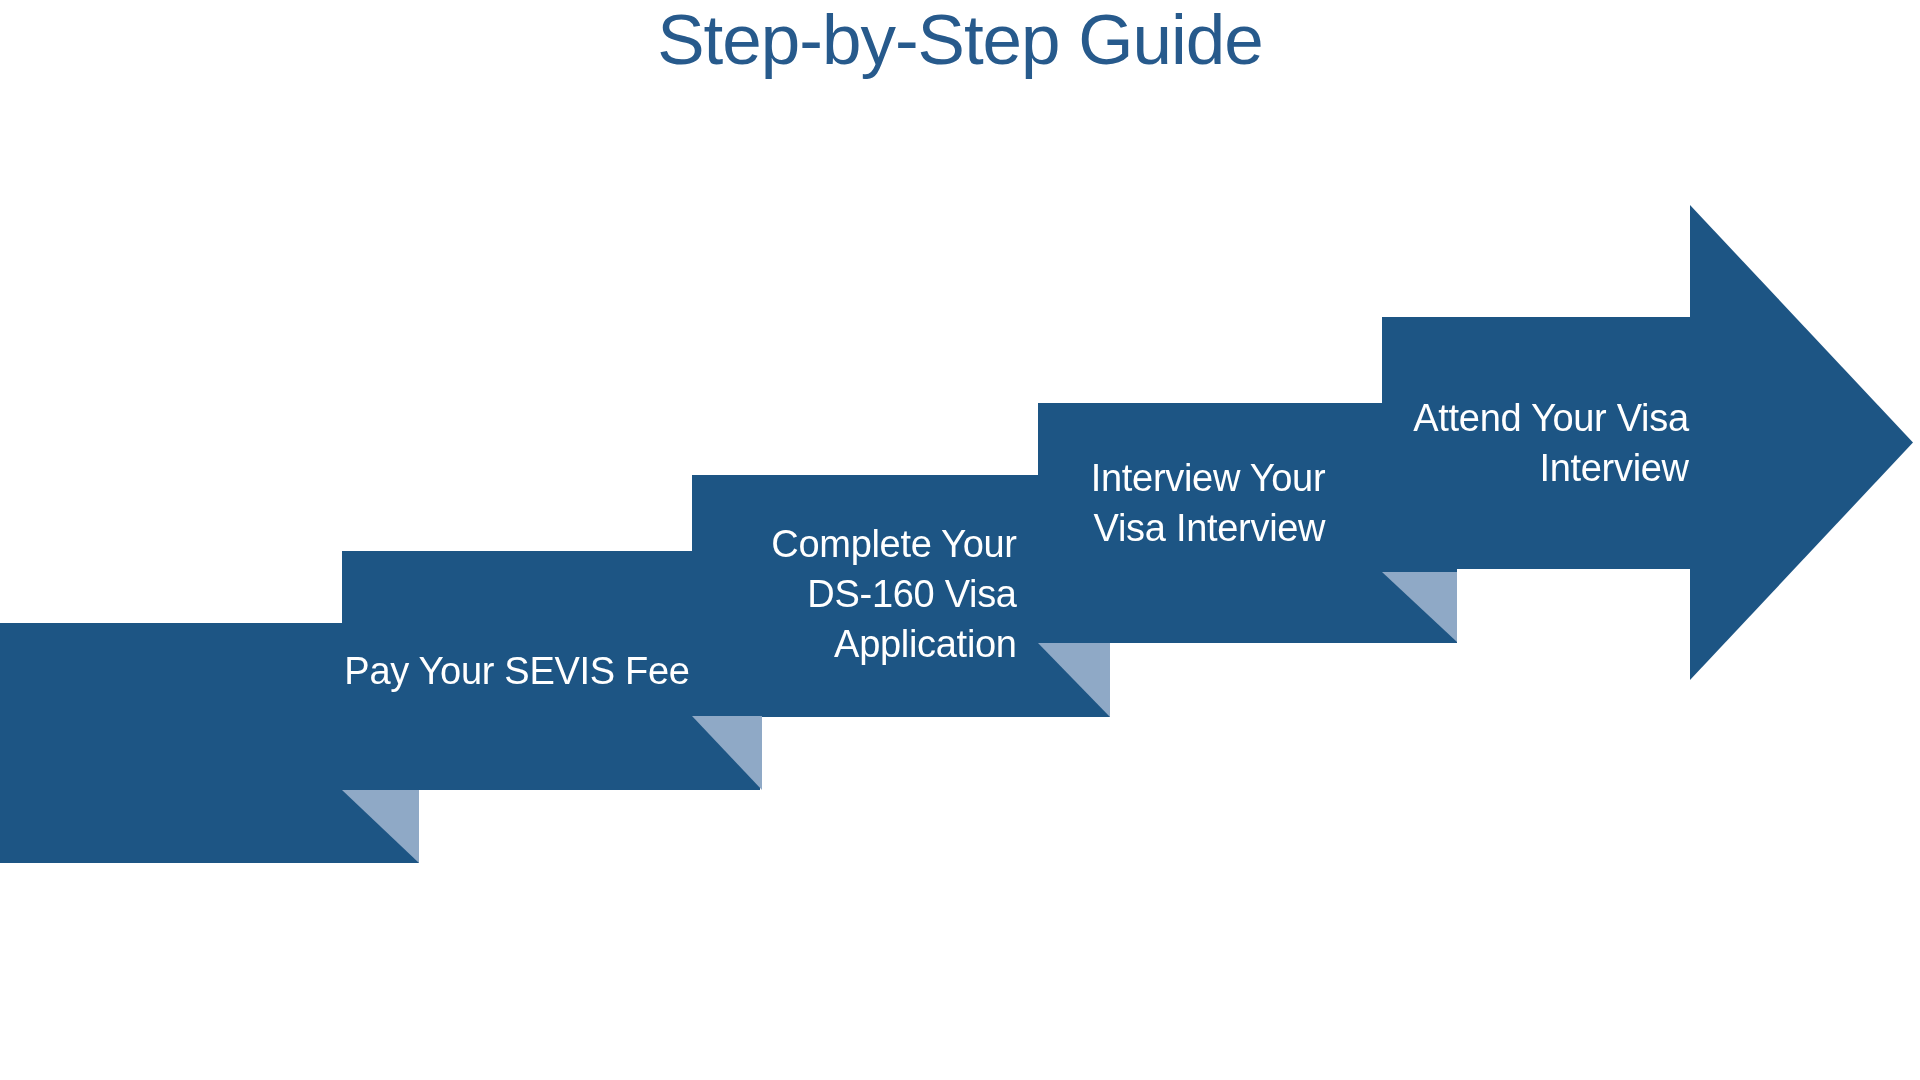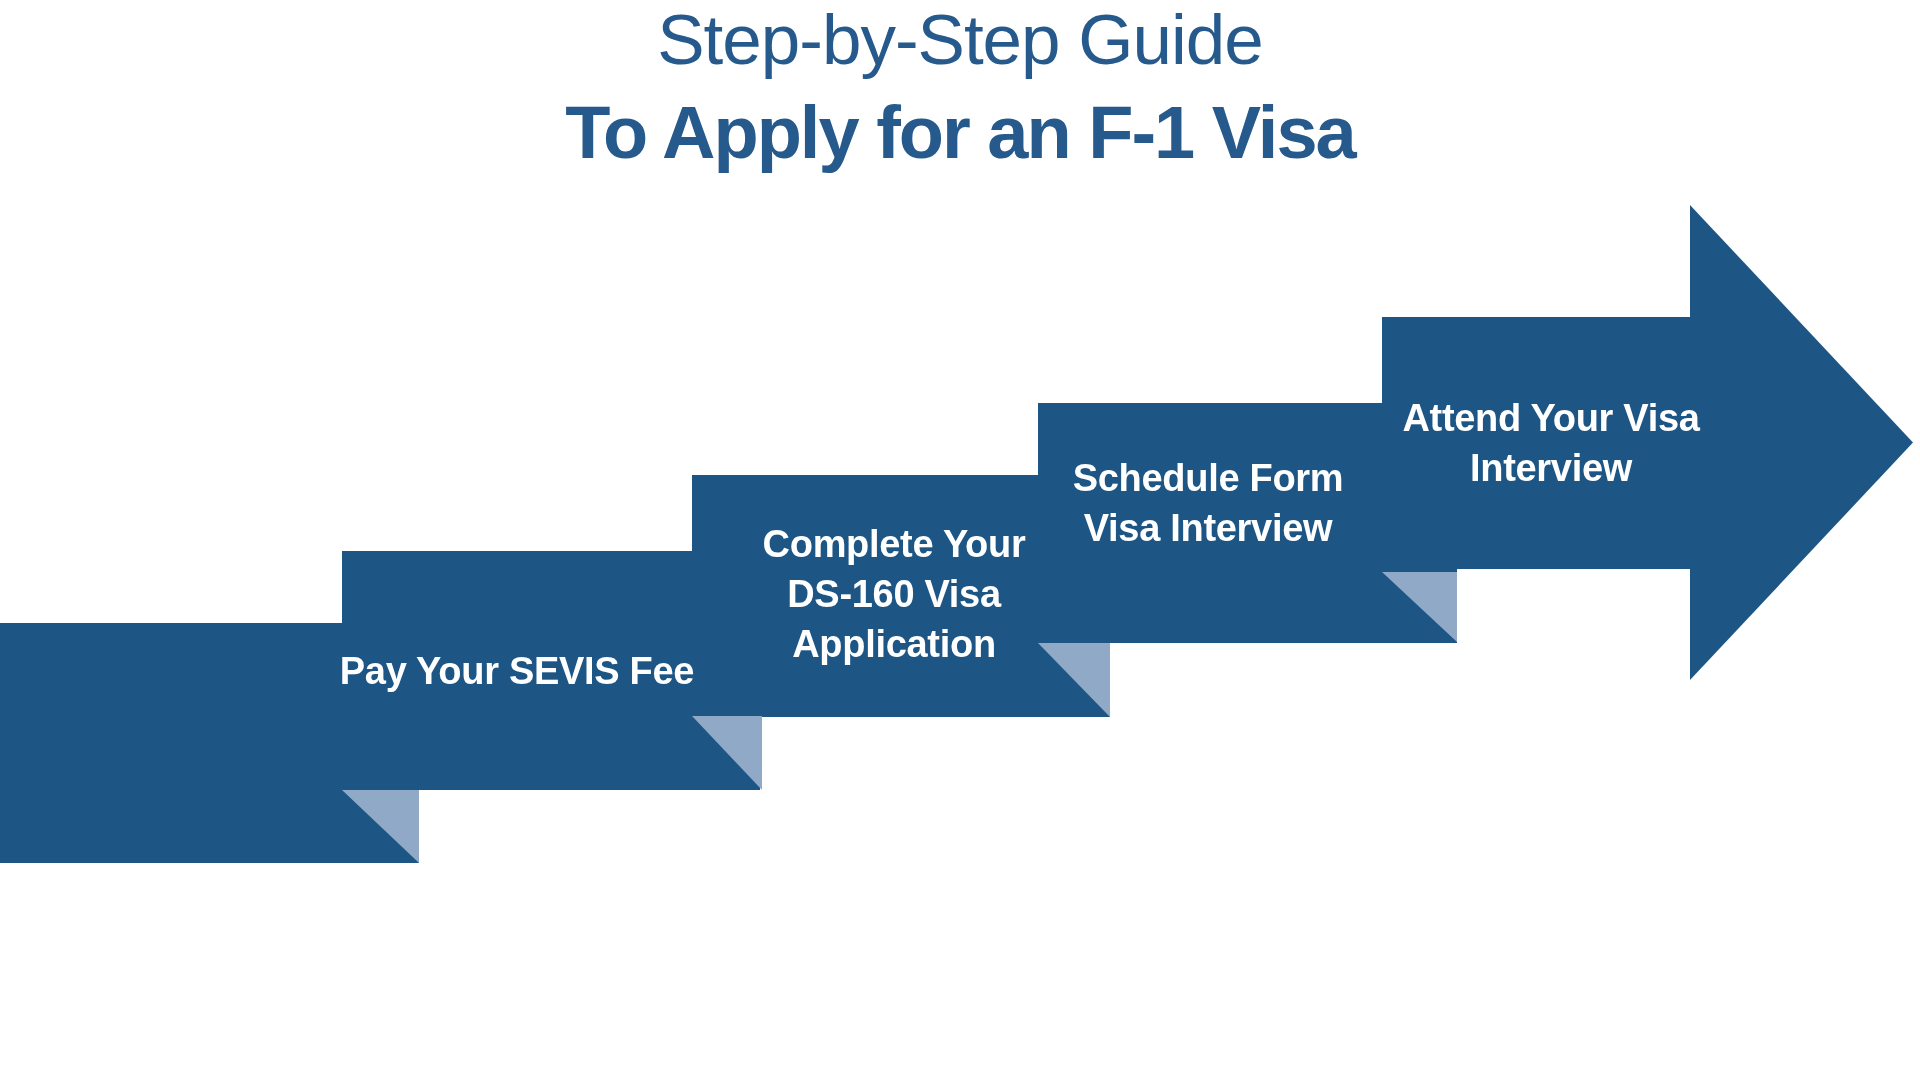--- a/index.html
+++ b/index.html
@@ -64,55 +64,54 @@
   }
   .f1 { left: 342px;  top: 790px; width: 77px; height: 73px; }
   .f2 { left: 692px;  top: 716px; width: 70px; height: 74px; }
   .f3 { left: 1038px; top: 643px; width: 72px; height: 74px; }
   .f4 { left: 1382px; top: 572px; width: 75px; height: 70px; }
   .label {
     position: absolute;
     transform: translate(-50%, -50%);
     color: var(--step_text, #ffffff);
     font-size: 38px;
-    font-weight: 700;
+    font-weight: 400;
     letter-spacing: -0.3px;
     line-height: 50px;
-    text-align: center;
+    text-align: right;
     white-space: pre-line;
   }
   .l1 { left: 171px;  top: 744px; }
   .l2 { left: 517px;  top: 671px; }
   .l3 { left: 866px;  top: 594px; margin-left: 28px; }
   .l4 { left: 1208px; top: 503px; }
   .l5 { left: 1551px; top: 443px; }
 </style>
 </head>
 <body>
 
 <div class="canvas">
 
   <div class="title-line1">Step-by-Step Guide</div>
-  <div class="title-line2">To Apply for an F-1 Visa</div>
 
   <div class="block b1"></div>
   <div class="block b2"></div>
   <div class="block b3"></div>
   <div class="block b4"></div>
   <div class="block b5"></div>
 
   <div class="arrowhead"></div>
 
   <div class="fold f1"></div>
   <div class="fold f2"></div>
   <div class="fold f3"></div>
   <div class="fold f4"></div>
 
   <div class="label l2">Pay Your SEVIS Fee</div>
   <div class="label l3">Complete Your
 DS-160 Visa
 Application</div>
-  <div class="label l4">Schedule Form
+  <div class="label l4">Interview Your
 Visa Interview</div>
   <div class="label l5">Attend Your Visa
 Interview</div>
 
 </div>
 
 </body></html>

